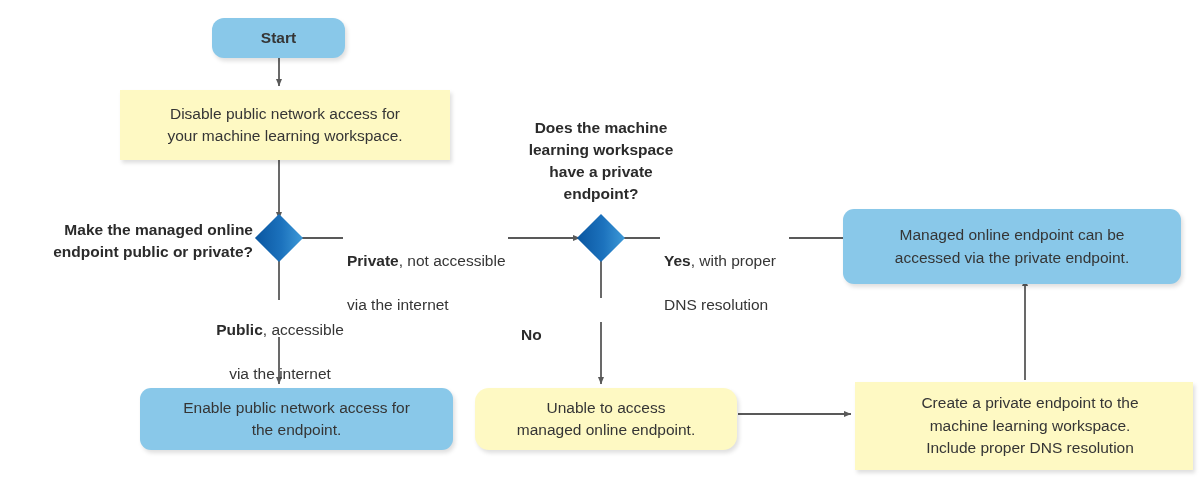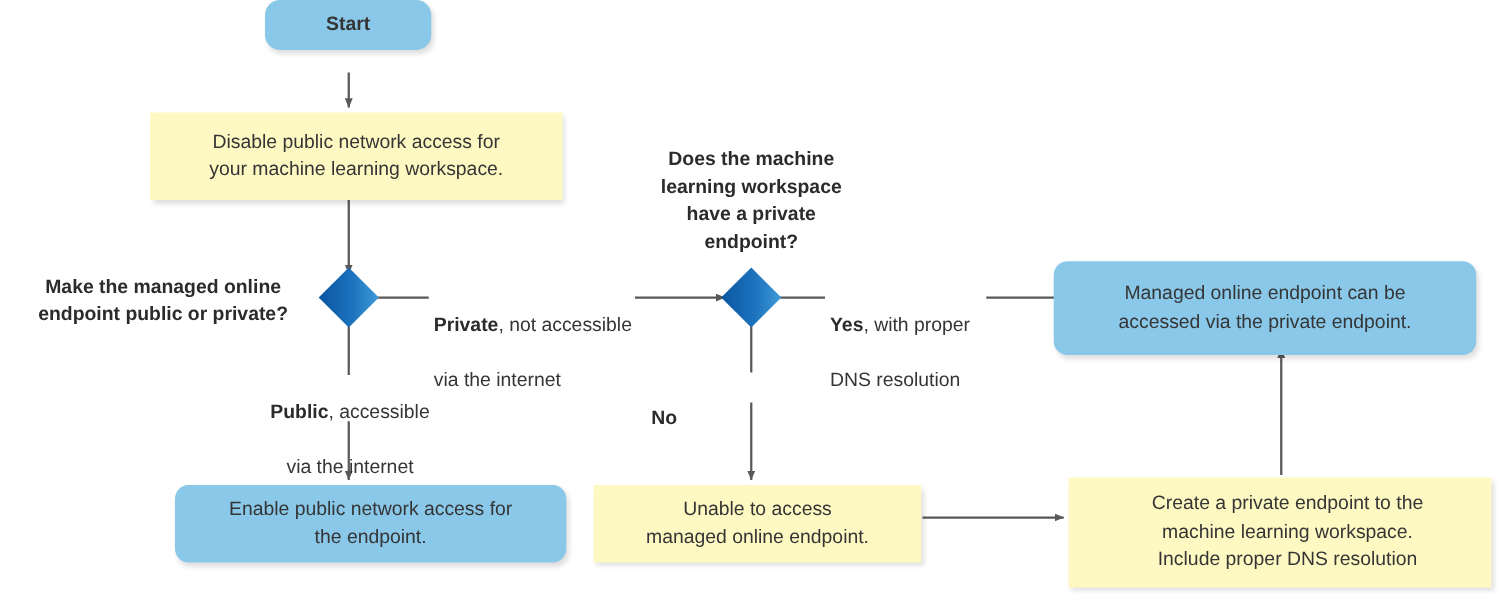--- a/index.html
+++ b/index.html
@@ -105,31 +105,31 @@
     <line x1="789" y1="238" x2="851" y2="238" stroke="#595959" stroke-width="1.8" marker-end="url(#arrow)"></line>
 
     <line x1="601" y1="257" x2="601" y2="298" stroke="#595959" stroke-width="1.8"></line>
     <line x1="601" y1="322" x2="601" y2="384" stroke="#595959" stroke-width="1.8" marker-end="url(#arrow)"></line>
 
     <line x1="738" y1="414" x2="851" y2="414" stroke="#595959" stroke-width="1.8" marker-end="url(#arrow)"></line>
 
     <line x1="1025" y1="380" x2="1025" y2="279" stroke="#595959" stroke-width="1.8" marker-end="url(#arrow)"></line>
   </svg>
 
-  <div class="node blue pill bold" style="left:212px; top:0; width:133px; height:40px;">
+  <div class="node blue pill bold" style="left:212px; top:18px; width:133px; height:40px;">
     <span>Start</span>
   </div>
 
   <div class="node green" style="left:120px; top:90px; width:330px; height:70px;">
     <span>Disable public network access for
 your machine learning workspace.</span>
   </div>
 
   <div class="diamond" style="left:262px; top:221px;"></div>
-  <div class="label bold-q right" style="left:8px; top:219px; width:245px; ">Make the managed online
+  <div class="label bold-q right" style="left:8px; top:219px; width:245px; text-align:right;">Make the managed online
 endpoint public or private?</div>
 
   <div class="label left" style="left:347px; top:228px; width:170px;">
     <b>Private</b><span>, not accessible</span><br>
     <span>via the internet</span>
   </div>
 
   <div class="label center" style="left:185px; top:297px; width:190px;">
     <b>Public</b><span>, accessible</span><br>
     <span>via the internet</span>
@@ -148,21 +148,21 @@
 
   <div class="label right" style="left:521px; top:302px; width:72px; font-weight:bold; color:#2b2b2b;">
     <span>No</span>
   </div>
 
   <div class="node blue" style="left:140px; top:388px; width:313px; height:62px;">
     <span>Enable public network access for
 the endpoint.</span>
   </div>
 
-  <div class="node green" style="left:475px; top:388px; width:262px; height:62px;">
+  <div class="node green" style="left:475px; top:388px; width:262px; height:62px;border-radius:14px;">
     <span>Unable to access
 managed online endpoint.</span>
   </div>
 
   <div class="node green" style="left:855px; top:382px; width:338px; height:88px;padding-left:22px;">
     <span>Create a private endpoint to the
 machine learning workspace.
 Include proper DNS resolution</span>
   </div>
 

